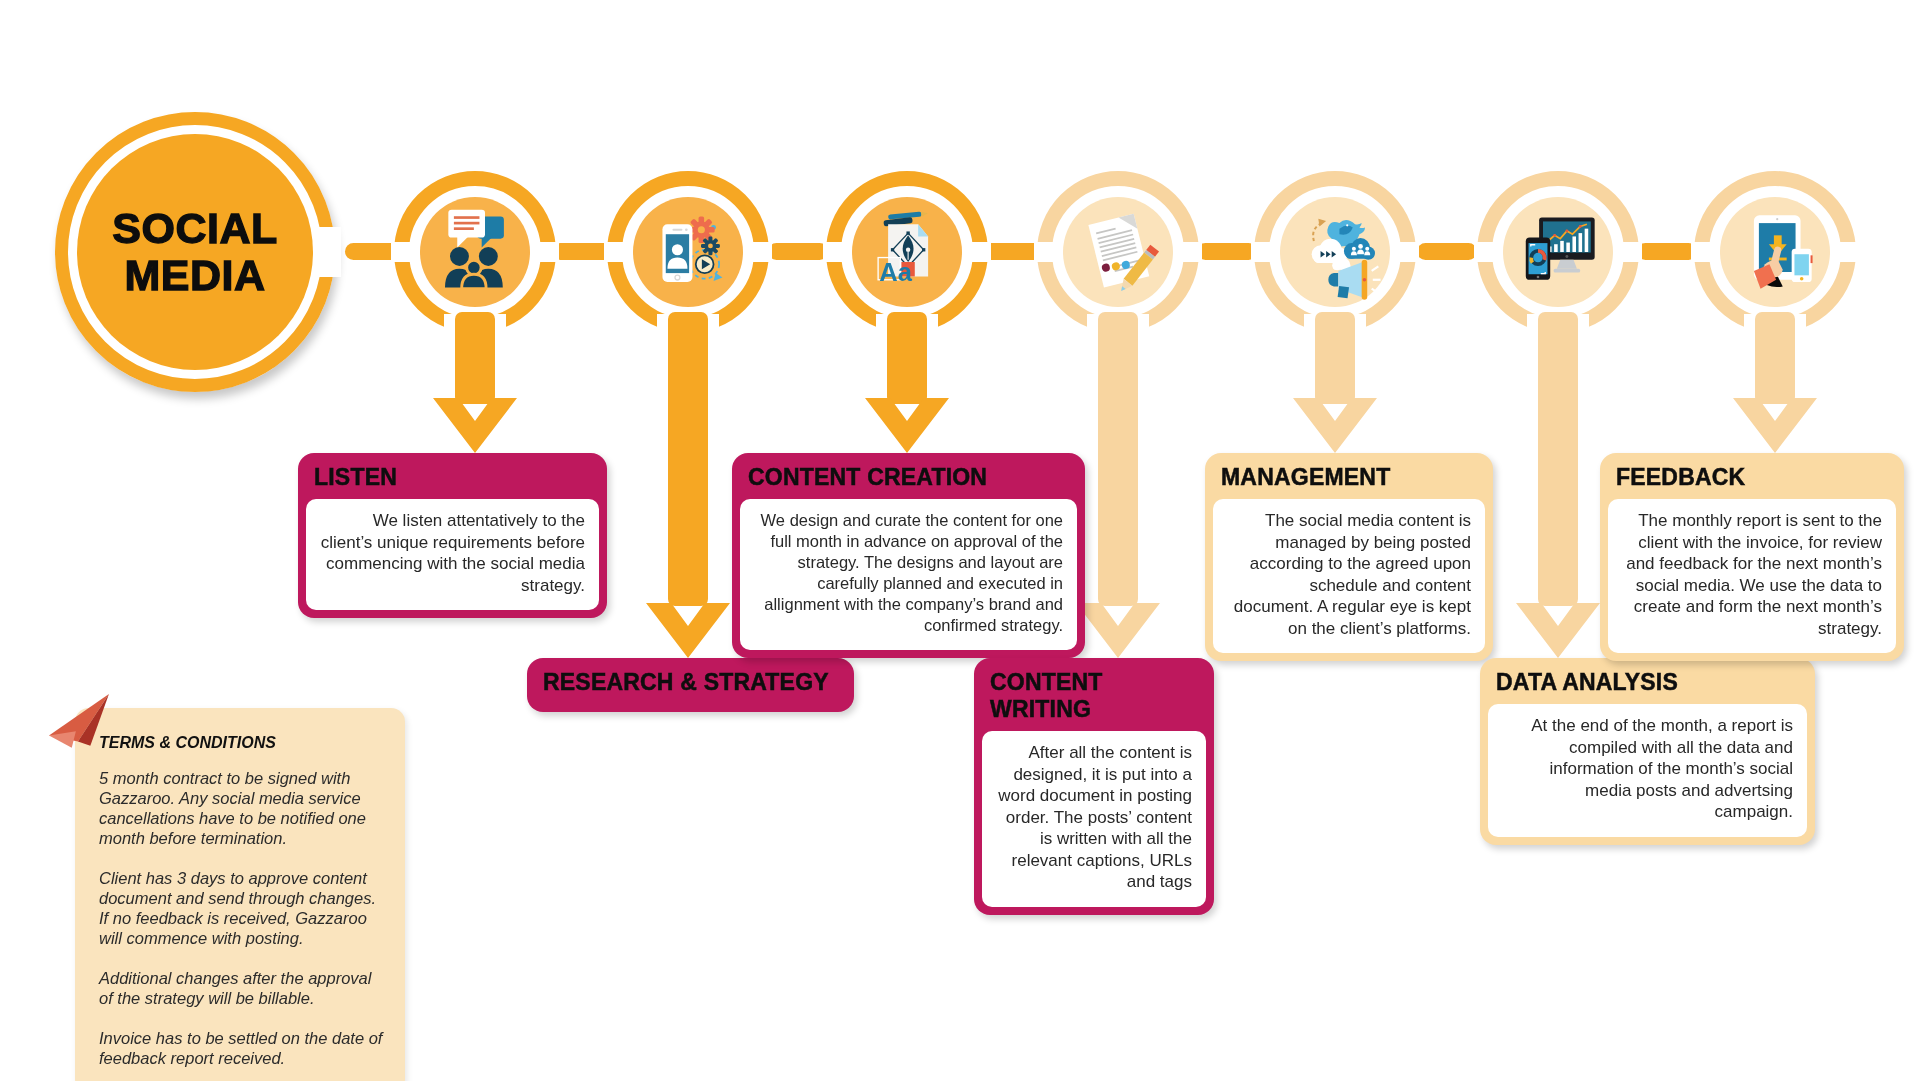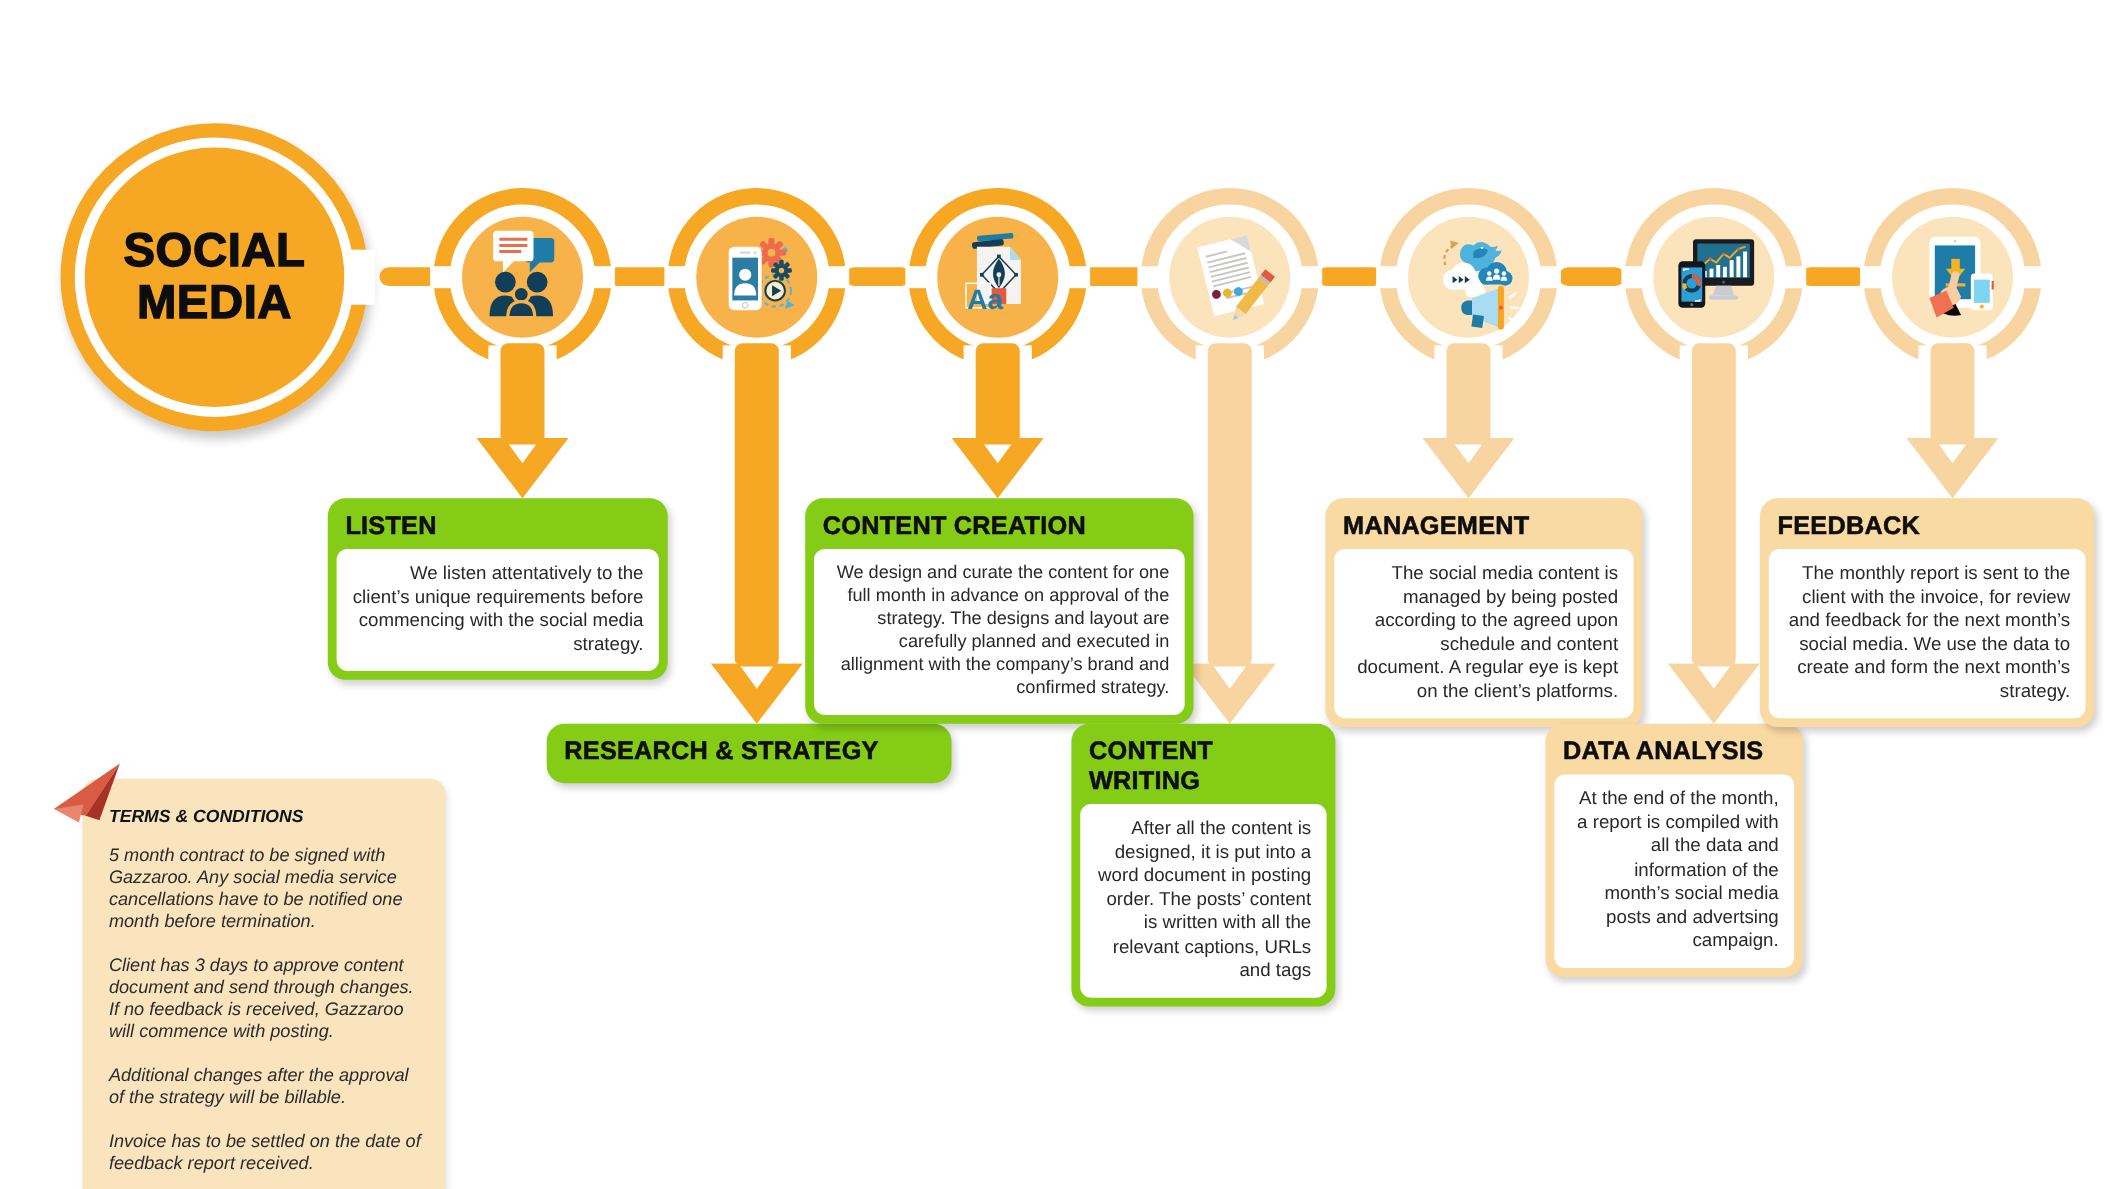--- a/index.html
+++ b/index.html
@@ -35,21 +35,21 @@
   .stem.pale{background:#F8D5A0;}
   .stem.short{top:312px;height:92px;}
   .stem.long{top:312px;height:294px;}
   .arrow{position:absolute;width:84px;height:55px;background:#F6A723;
          clip-path:polygon(0 0,30% 0,50% 42%,70% 0,100% 0,50% 100%);}
   .arrow.pale{background:#F8D5A0;}
   .arrow.short{top:398px;}
   .arrow.long{top:603px;}
 
   
-  .box{position:absolute;border-radius:16px;padding-bottom:8px;background:#84cc16;
+  .box{position:absolute;border-radius:16px;padding-bottom:8px;background:#be185d;
        box-shadow:3px 4px 7px rgba(0,0,0,.18);}
   .box.pale{background:#FADAA3;}
   .box-head{margin:0;padding:11px 16px 8px;font-size:23px;font-weight:700;letter-spacing:.2px;color:#0e0e0e;
             -webkit-text-stroke:.5px #0e0e0e;}
   .box-body{margin:0 8px;background:#fff;border-radius:10px;padding:11px 14px 14px;
             font-size:17px;line-height:1.27;color:#282828;text-align:right;}
 
   
   .terms{position:absolute;left:75px;top:708px;width:330px;height:385px;background:#FAE4BE;border-radius:14px;
          padding:26px 20px 0 24px;box-sizing:border-box;box-shadow:2px 3px 6px rgba(0,0,0,.10);}
@@ -337,40 +337,40 @@
   <div class="stem long pale" style="left:1538px"></div>
   <div class="arrow long pale" style="left:1516px"></div>
   <div class="stem short pale" style="left:1755px"></div>
   <div class="arrow short pale" style="left:1733px"></div>
 
   <section class="box" style="left:298px;top:453px;width:309px">
     <h2 class="box-head">LISTEN</h2>
     <p class="box-body">We listen attentatively to the client’s unique requirements before commencing with the social media strategy.</p>
   </section>
 
-  <section class="box" style="left:497px;top:658px;width:368px">
+  <section class="box" style="left:527px;top:658px;width:327px">
     <h2 class="box-head">RESEARCH &amp; STRATEGY</h2>
   </section>
 
   <section class="box" style="left:732px;top:453px;width:353px">
     <h2 class="box-head">CONTENT CREATION</h2>
     <p class="box-body" style="font-size:16.5px">We design and curate the content for one full month in advance on approval of the strategy. The designs and layout are carefully planned and executed in allignment with the company’s brand and confirmed strategy.</p>
   </section>
 
   <section class="box" style="left:974px;top:658px;width:240px">
     <h2 class="box-head">CONTENT WRITING</h2>
     <p class="box-body">After all the content is designed, it is put into a word document in posting order. The posts’ content is written with all the relevant captions, URLs and tags</p>
   </section>
 
   <section class="box pale" style="left:1205px;top:453px;width:288px">
     <h2 class="box-head">MANAGEMENT</h2>
     <p class="box-body">The social media content is managed by being posted according to the agreed upon schedule and content document. A regular eye is kept on the client’s platforms.</p>
   </section>
 
-  <section class="box pale" style="left:1405px;top:658px;width:234px">
+  <section class="box pale" style="left:1480px;top:658px;width:335px">
     <h2 class="box-head">DATA ANALYSIS</h2>
     <p class="box-body">At the end of the month, a report is compiled with all the data and information of the month’s social media posts and advertsing campaign.</p>
   </section>
 
   <section class="box pale" style="left:1600px;top:453px;width:304px">
     <h2 class="box-head">FEEDBACK</h2>
     <p class="box-body">The monthly report is sent to the client with the invoice, for review and feedback for the next month’s social media. We use the data to create and form the next month’s strategy.</p>
   </section>
 
   <aside class="terms">

